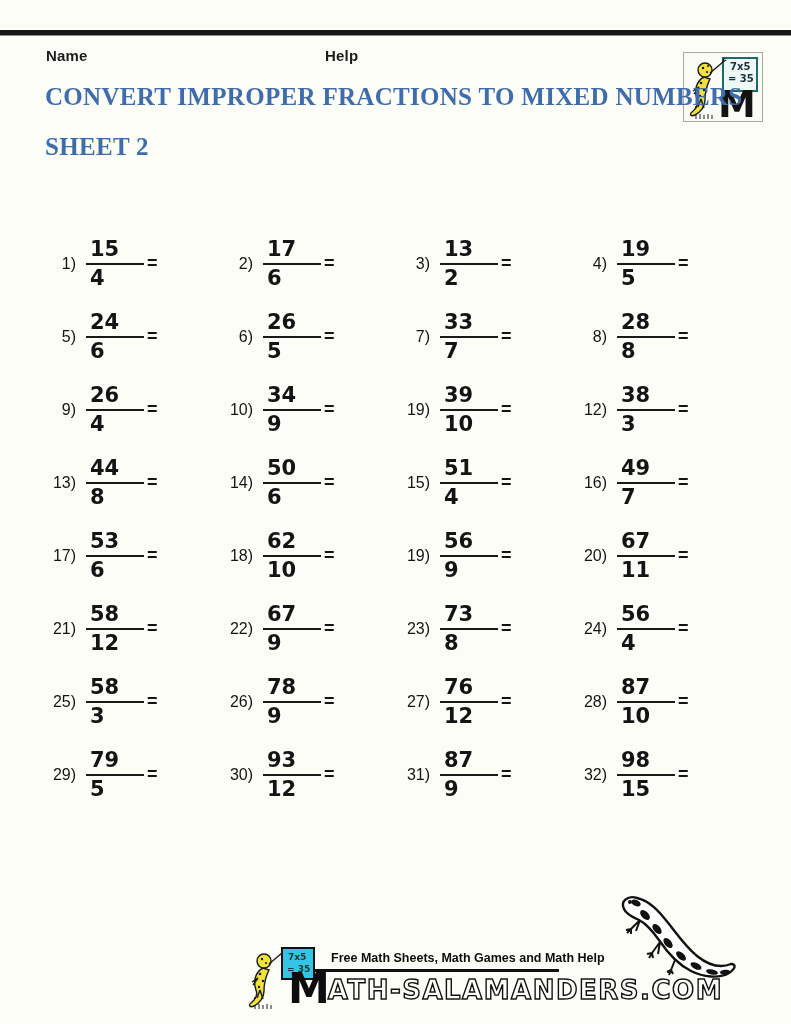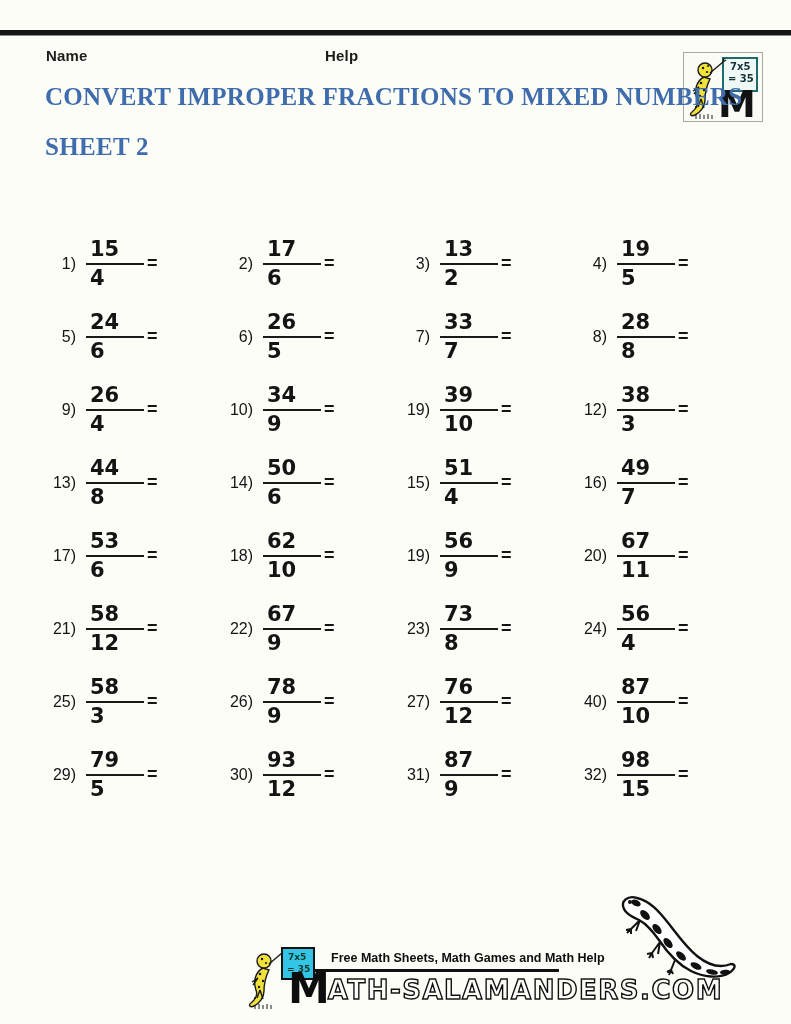--- a/index.html
+++ b/index.html
@@ -322,21 +322,21 @@
       <div class="cell">
         <span class="pnum">27)</span>
         <span class="frac">
           <span class="num">76</span>
           <span class="bar"></span>
           <span class="den">12</span>
         </span>
         <span class="eq">=</span>
       </div>
       <div class="cell">
-        <span class="pnum">40)</span>
+        <span class="pnum">28)</span>
         <span class="frac">
           <span class="num">87</span>
           <span class="bar"></span>
           <span class="den">10</span>
         </span>
         <span class="eq">=</span>
       </div>
       <div class="cell">
         <span class="pnum">29)</span>
         <span class="frac">

